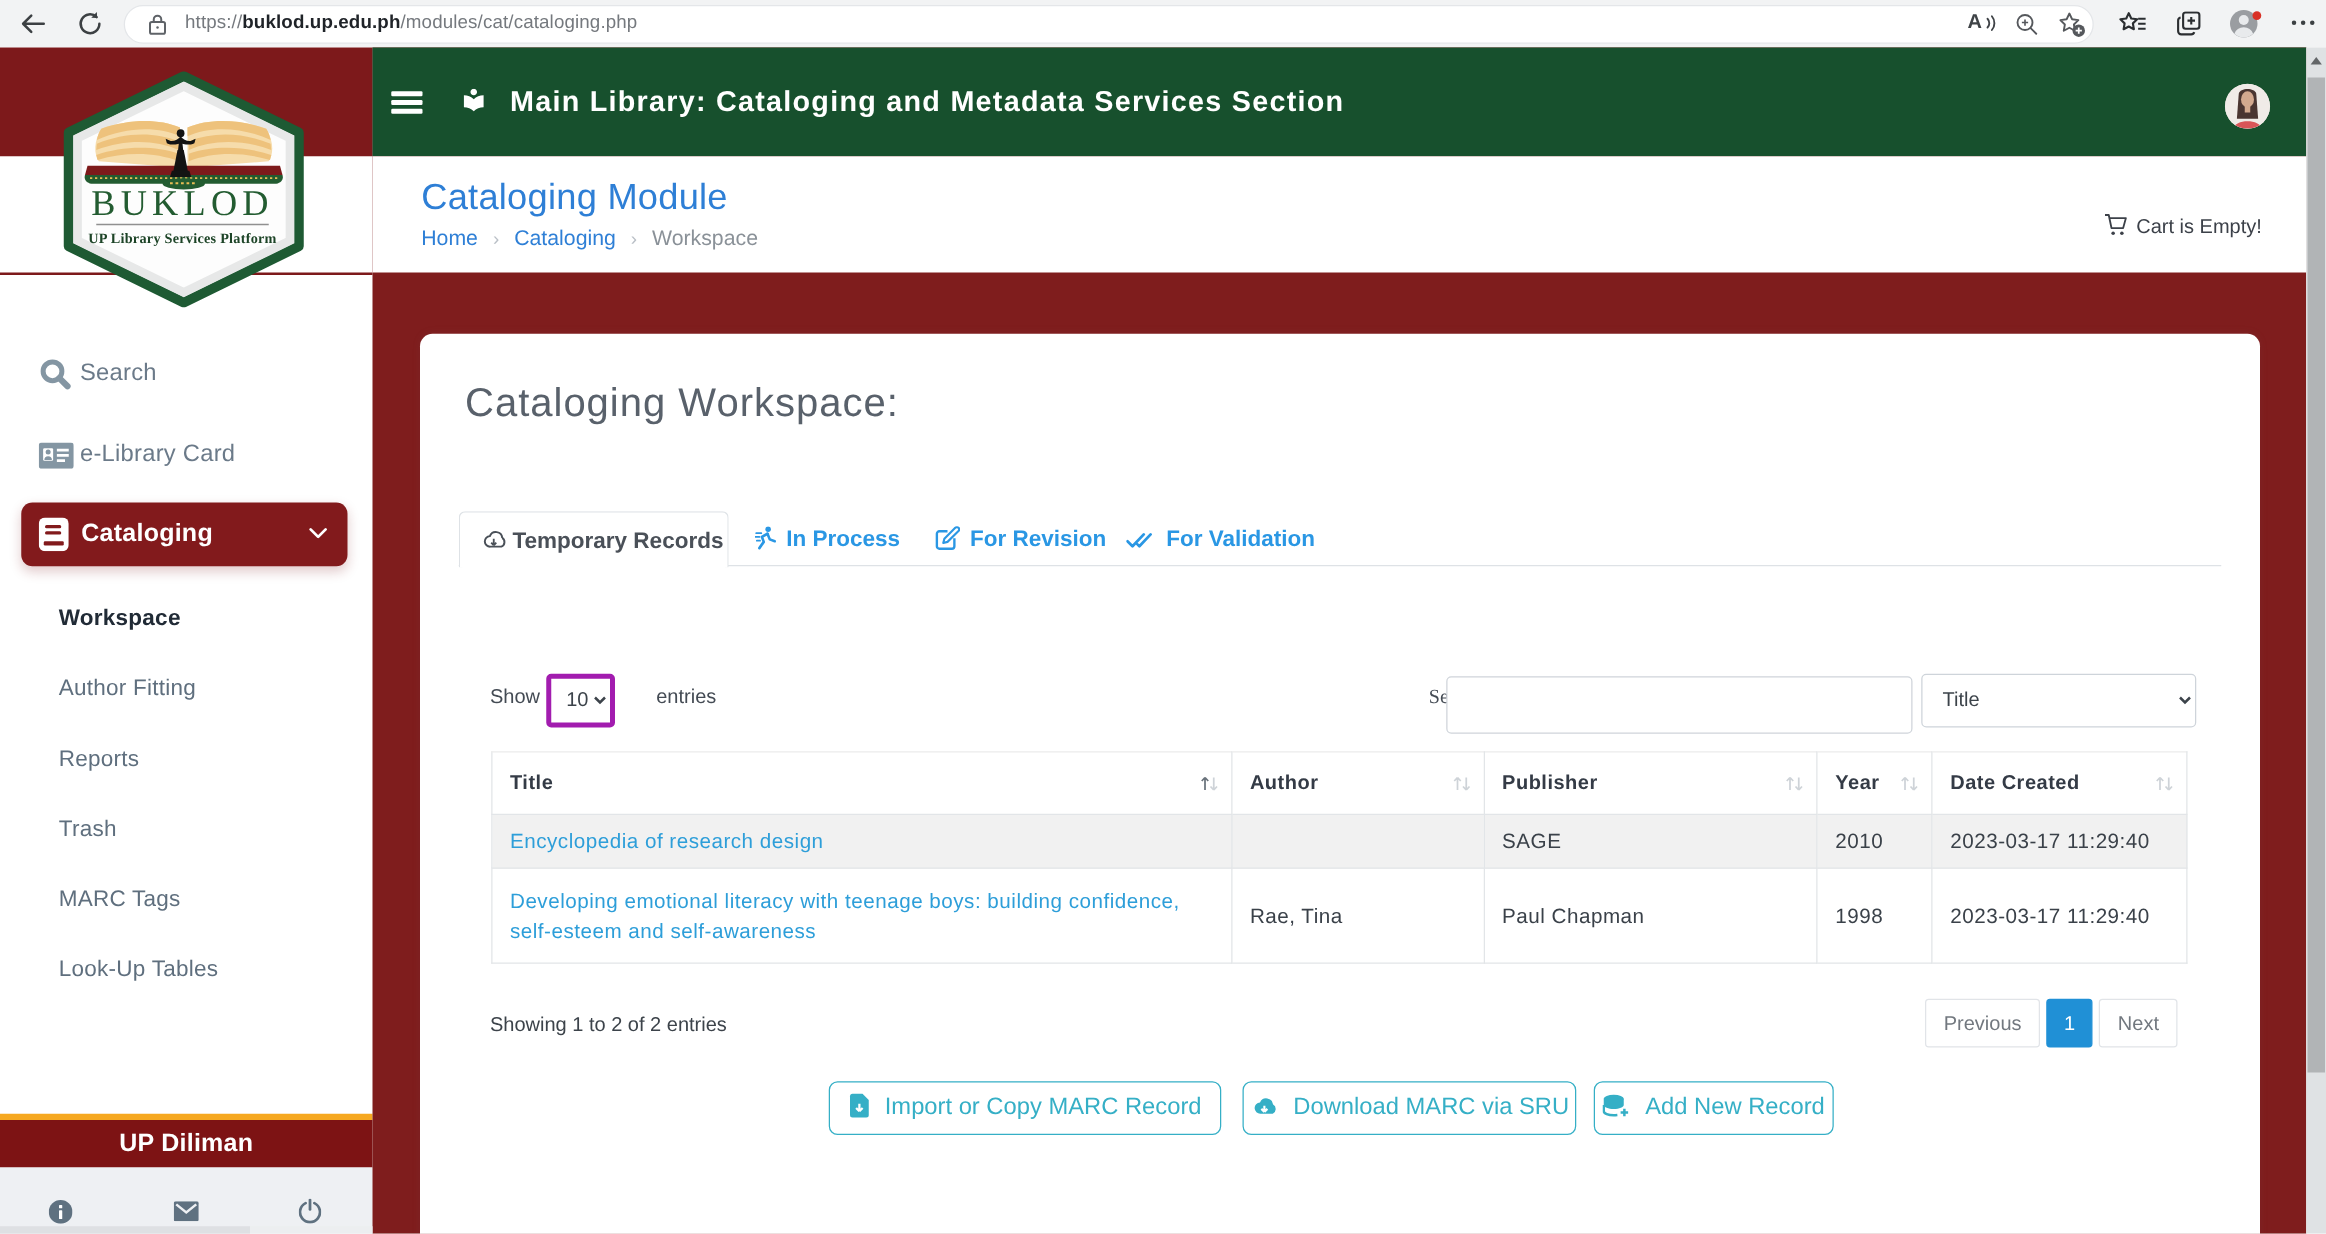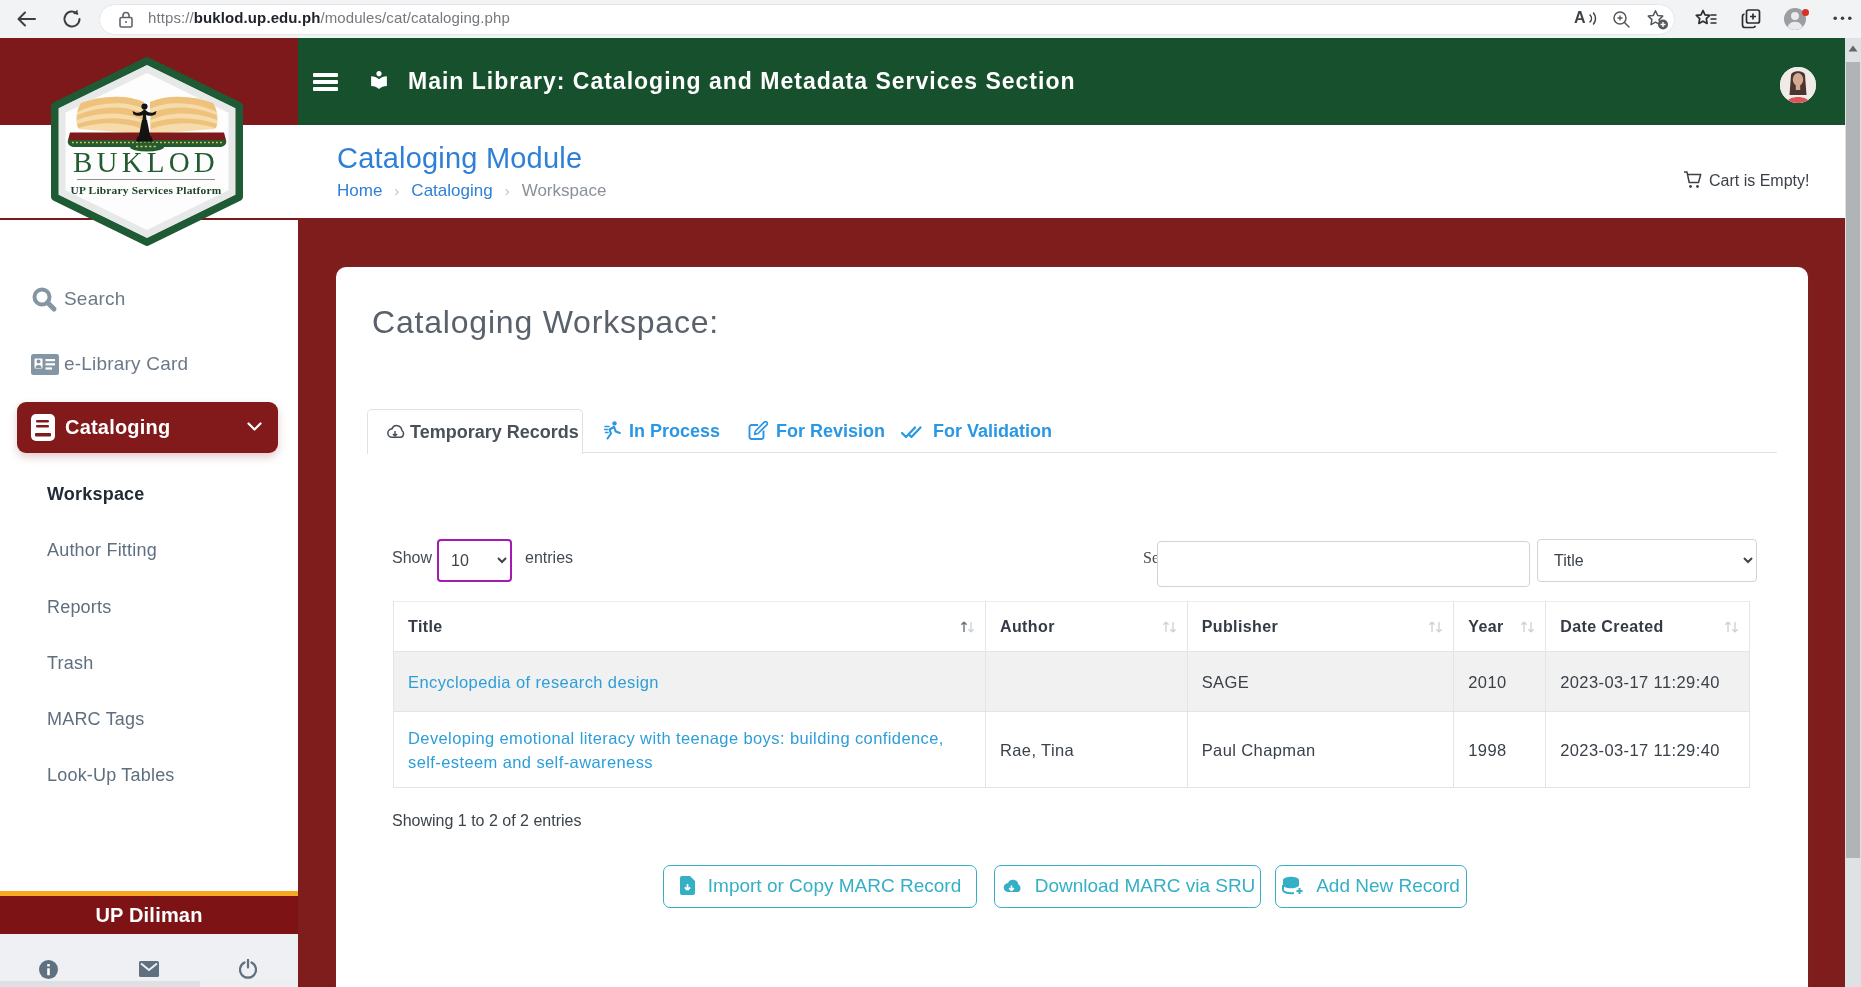--- a/index.html
+++ b/index.html
@@ -42,30 +42,30 @@
 #cw-title { position:absolute; left:36px; top:37px; font-size:32px; color:#59616b; letter-spacing:0.8px; }
 
 
 #tabrow { position:absolute; left:31px; top:142px; width:1410px; height:44px; border-bottom:1px solid #dee2e6; }
 .tab { position:absolute; top:0; height:44px; font-size:18px; line-height:44px; }
 #tab1 { left:0; width:216px; background:#fff; border:1px solid #dee2e6; border-bottom:none; border-radius:5px 5px 0 0; height:45px; color:#4a5058; font-weight:bold; text-align:left; padding-left:42px; }
 .tabl { color:#2a97e4; font-weight:bold; }
 
 
 #showgrp { position:absolute; left:56px; top:282px; font-size:16px; color:#444b54; }
-#lensel { position:absolute; left:101px; top:272px; width:75px; height:43px; border:2px solid #a21caf; border-radius:4px; background:#fff; font-size:16px; color:#3c434a; padding-left:8px; }
+#lensel { position:absolute; left:101px; top:272px; width:55px; height:43px; border:4px solid #a21caf; border-radius:4px; background:#fff; font-size:16px; color:#3c434a; padding-left:8px; }
 #searchlbl { position:absolute; left:795px; top:282px; width:60px; text-align:right; font-size:16px; color:#444b54;font-family:Liberation Serif, serif; }
 #searchbox { position:absolute; left:821px; top:274px; width:373px; height:46px; border:1px solid #cfd4da; border-radius:4px; background:#fff; }
 #titlesel { position:absolute; left:1201px; top:272px; width:220px; height:43px; border:1px solid #ced4da; border-radius:4px; background:#fff; font-size:16px; color:#3c434a; padding-left:12px; }
 
 
 #tbl { position:absolute; left:57px; top:334px; width:1357px; border-collapse:collapse; font-size:16.5px; color:#3a4149; letter-spacing:0.4px; }
 #tbl th, #tbl td { border:1px solid #e2e5e8; padding:0 14px; text-align:left; vertical-align:middle; }
 #tbl th { height:50px; font-size:16px; color:#343b46; border-top-color:#ececec; position:relative; }
-#tbl td { height:60px; line-height:24px; }
+#tbl td { height:43px; line-height:24px; }
 #tbl tr.r2 td { height:76px; }
 #tbl tr.r1 td { background:#f1f1f1; }
 #tbl a { color:#2d9ed9; text-decoration:none; }
 .c-title { width:593px; } .c-auth { width:202px; } .c-pub { width:267px; } .c-year { width:92px; } .c-date { width:204px; }
 .sort { position:absolute; right:8px; top:16px; width:18px; height:18px; }
 
 
 #info { position:absolute; left:56px; top:545px; font-size:16px; color:#3c434a; }
 #paging { position:absolute; left:1199px; top:532px; height:40px; font-size:16px; }
 #paging .pbtn { display:inline-block; height:39px; line-height:39px; padding:0 14px; border:1px solid #e1e4e8; background:#fff; color:#72787f; border-radius:3px; margin-left:5px; }
@@ -324,20 +324,21 @@
         <td><a>Developing emotional literacy with teenage boys: building confidence, self-esteem and self-awareness</a></td>
         <td>Rae, Tina</td>
         <td>Paul Chapman</td>
         <td>1998</td>
         <td>2023-03-17 11:29:40</td>
       </tr>
     </tbody>
       </table>
 
     <div id="info">Showing 1 to 2 of 2 entries</div>
+    <div id="paging"><span class="pbtn">Previous</span><span class="pcur">1</span><span class="pbtn">Next</span></div>
 
     <div class="cybtn" id="cyb1"><svg style="vertical-align:-4px;margin-right:12px" width="17" height="21" viewBox="0 0 17 21">
           <path d="M1 3 a2 2 0 0 1 2 -2 h8 l5 5 v12 a2 2 0 0 1 -2 2 H3 a2 2 0 0 1 -2 -2 Z" fill="#35afc6"></path>
           <path d="M8.5 9 v6 M8.5 15 l-2.6-2.6 M8.5 15 l2.6-2.6" stroke="#fff" stroke-width="1.8" fill="none"></path>
         </svg>Import or Copy MARC Record</div>
     <div class="cybtn" id="cyb2"><svg style="vertical-align:-3px;margin-right:12px" width="23" height="17" viewBox="0 0 23 17">
           <path d="M18.5 6.6 A5.5 5.5 0 0 0 8 5 A4.5 4.5 0 0 0 8.4 14 h9.8 A4.2 4.2 0 0 0 18.5 6.6" fill="#35afc6"></path>
           <path d="M11.5 7.5 V12.5 M11.5 12.5 l-2.4 -2.4 M11.5 12.5 l2.4 -2.4" stroke="#fff" stroke-width="1.7" fill="none"></path>
         </svg>Download MARC via SRU</div>
     <div class="cybtn" id="cyb3"><svg style="vertical-align:-4px;margin-right:12px" width="22" height="20" viewBox="0 0 22 20">

